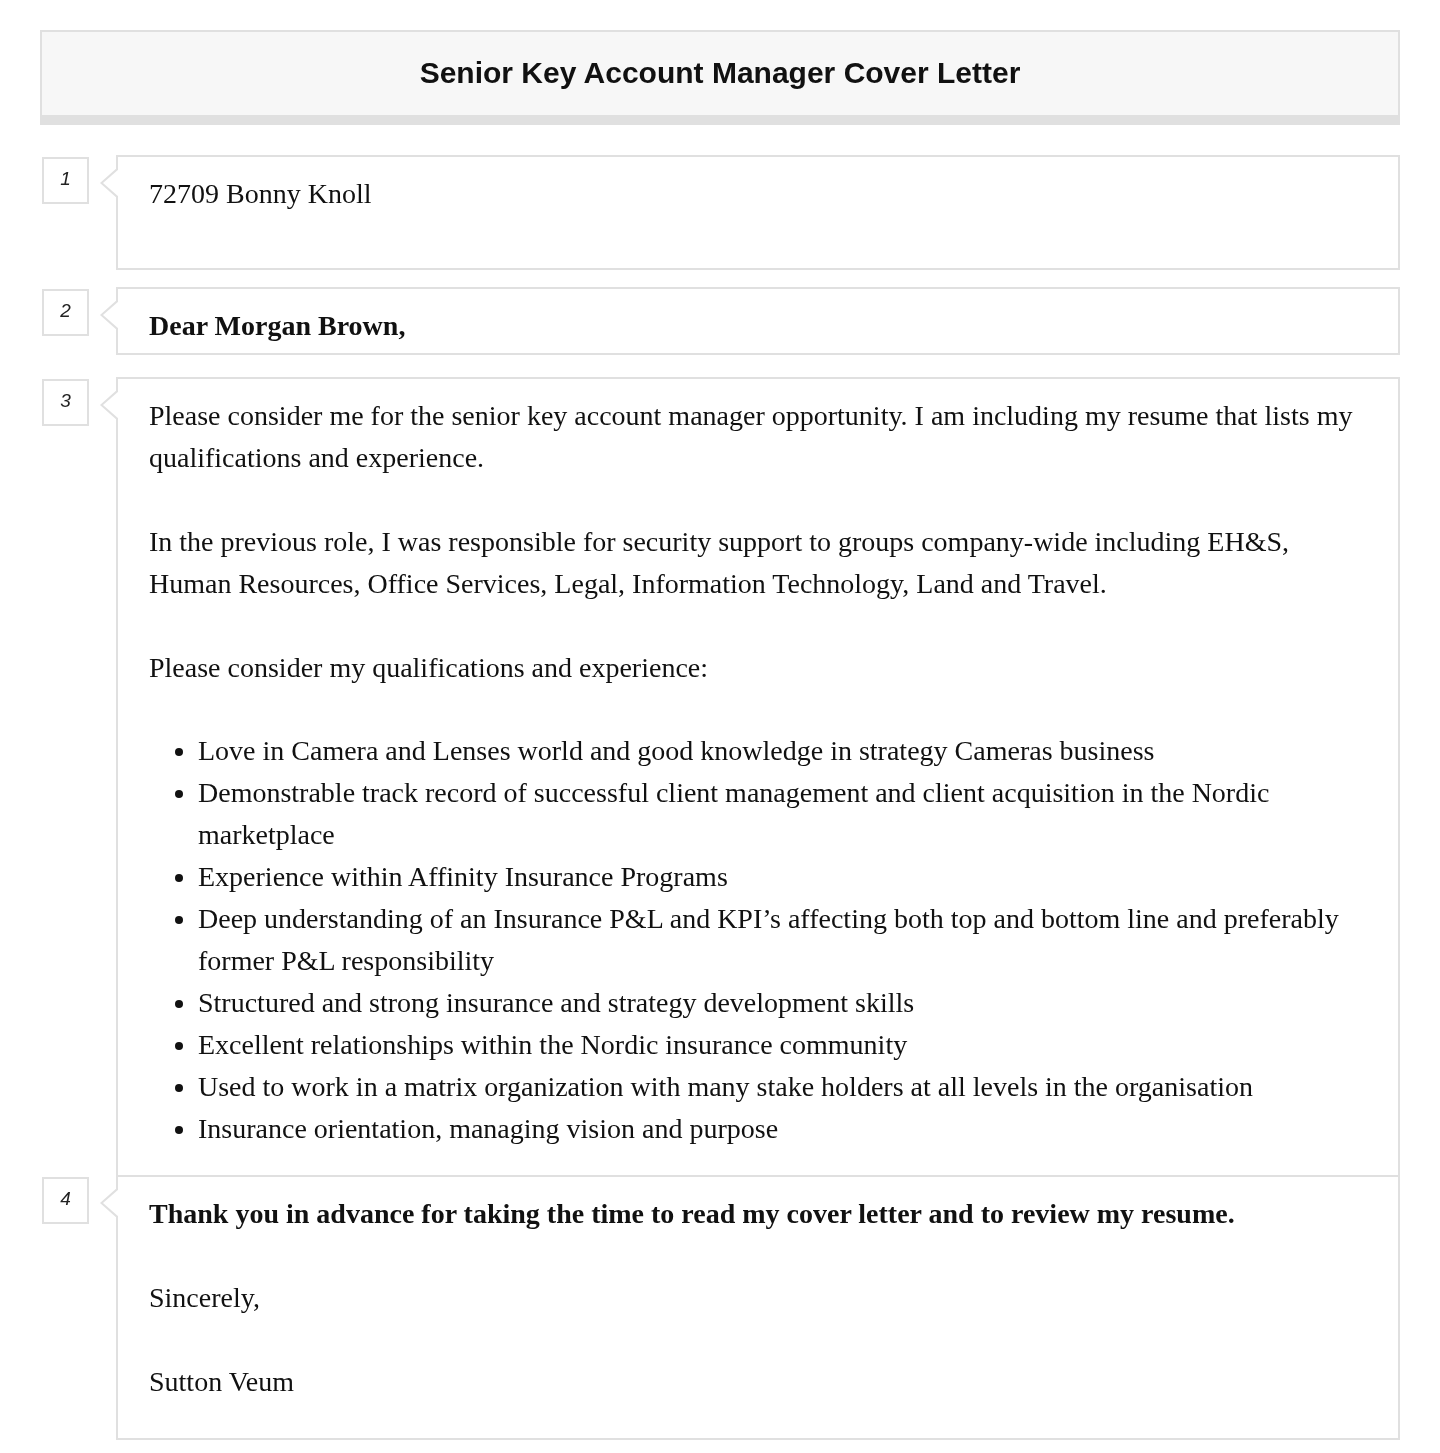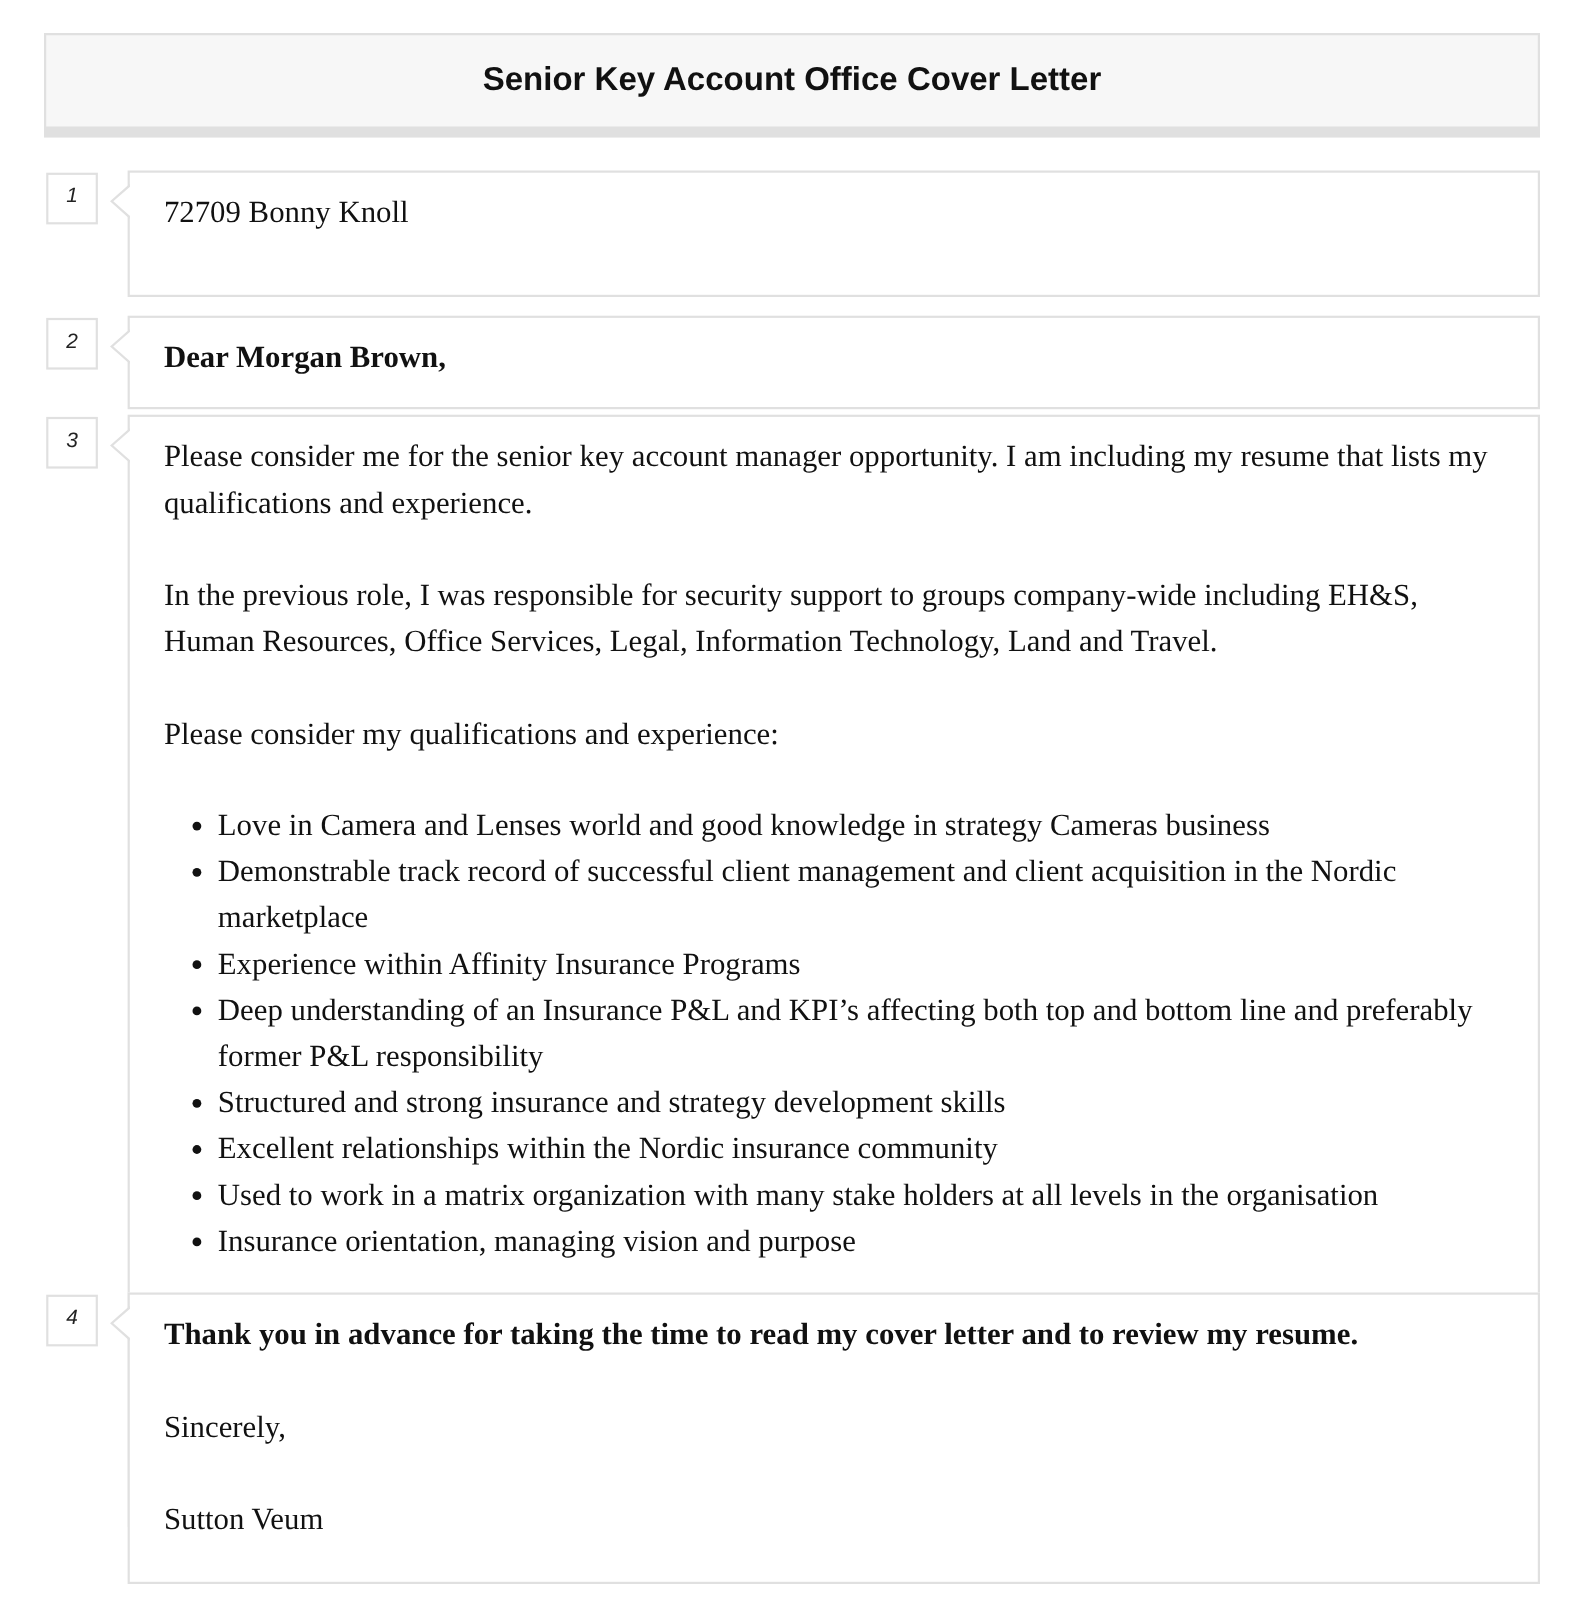--- a/index.html
+++ b/index.html
@@ -41,34 +41,34 @@
   .box p { margin: 1px; }
   .box .gap { height: 40px; }
   .bold { font-weight: bold; }
   .box ul { margin: 0; padding-left: 50px; }
   .box li { margin: 0; }
 </style>
 </head>
 <body>
 
 <div class="header">
-  <h1>Senior Key Account Office Cover Letter</h1>
+  <h1>Senior Key Account Manager Cover Letter</h1>
 </div>
 
 <div class="section" style="top:155px;">
   <div class="num">1</div>
   <div class="box" style="height:115px;">
     <span class="arrow"></span>
     <p>72709 Bonny Knoll</p>
   </div>
 </div>
 
 <div class="section" style="top:287px;">
   <div class="num">2</div>
-  <div class="box" style="height:85px;">
+  <div class="box" style="height:68px;">
     <span class="arrow"></span>
     <p class="bold">Dear Morgan Brown,</p>
   </div>
 </div>
 
 <div class="section" style="top:377px;">
   <div class="num">3</div>
   <div class="box" style="height:1011px;">
     <span class="arrow"></span>
     <p>Please consider me for the senior key account manager opportunity. I am including my resume that lists my qualifications and experience.</p>

